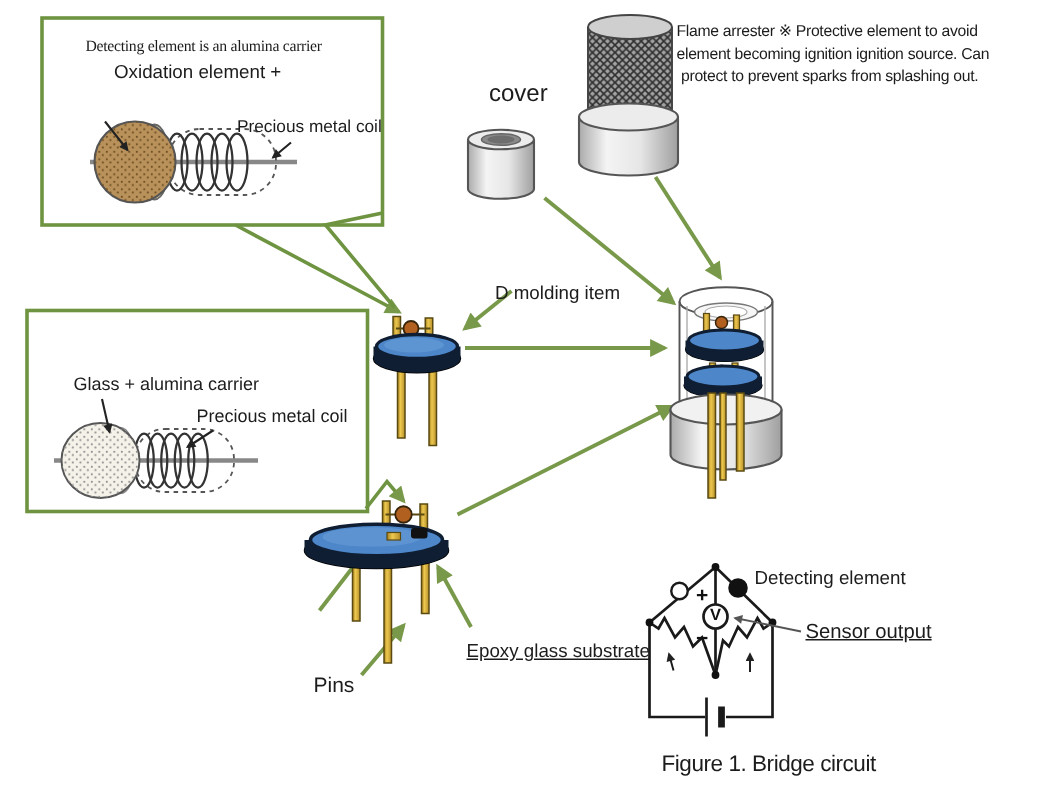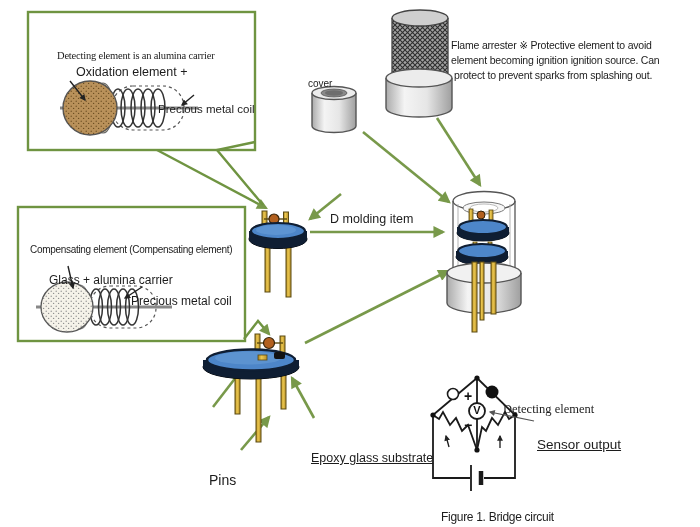--- a/index.html
+++ b/index.html
@@ -1,19 +1,19 @@
 <!DOCTYPE html>
 <html><head>
 <meta charset="utf-8">
 <style>
   html,body{margin:0;padding:0;background:#fff;}
   .stage{position:relative;width:700px;height:527px;background:#ffffff;overflow:hidden;
          font-family:"Liberation Sans","DejaVu Sans",sans-serif;color:#1c1c1c;}
   .stage svg{position:absolute;left:0;top:0;}
-  .lbl{position:absolute;white-space:nowrap;line-height:1.15;margin-top:24px;}
+  .lbl{position:absolute;white-space:nowrap;line-height:1.15;}
   .sym{position:absolute;font-weight:bold;color:#111;}
 </style>
 </head>
 <body>
 
 <div class="stage">
 
 <svg width="700" height="527" viewBox="0 0 700 527">
   <defs>
     <linearGradient id="cylGrad" x1="0" y1="0" x2="1" y2="0">
@@ -192,39 +192,38 @@
     <path d="M449,447 L446,436" stroke-width="1.3" marker-end="url(#arrowBlack)"></path>
     <path d="M500,448 L500,436" stroke-width="1.3" marker-end="url(#arrowBlack)"></path>
     <path d="M534,421 L490,412" stroke="#555" stroke-width="1.2" marker-end="url(#arrowGray)"></path>
   </g>
 </svg>
 
   <div class="lbl" style="left:57px;top:26px;font-size:10.5px;letter-spacing:-0.2px;font-family:Liberation Serif, serif;">Detecting element is an alumina carrier</div>
   <div class="lbl" style="left:76px;top:41px;font-size:12.5px;">Oxidation element +</div>
   <div class="lbl" style="left:158px;top:79px;font-size:11.5px;">Precious metal coil</div>
 
-  <div class="lbl" style="left:30px;top:220px;font-size:10px;letter-spacing:-0.3px;">Compensating element (Compensating element)</div>
   <div class="lbl" style="left:49px;top:250px;font-size:12px;">Glass + alumina carrier</div>
   <div class="lbl" style="left:131px;top:271px;font-size:12px;">Precious metal coil</div>
 
-  <div class="lbl" style="left:308px;top:54px;font-size:10px;">cover</div>
+  <div class="lbl" style="left:326px;top:54px;font-size:16px;">cover</div>
 
   <div class="lbl" style="left:451px;top:14px;font-size:10.5px;letter-spacing:-0.2px;line-height:15px;">
     <div>Flame arrester ※ Protective element to avoid</div>
     <div>element becoming ignition ignition source. Can</div>
     <div style="padding-left:3px;">protect to prevent sparks from splashing out.</div>
   </div>
 
   <div class="lbl" style="left:330px;top:188px;font-size:12.5px;">D molding item</div>
 
 
   <div class="lbl" style="left:209px;top:448px;font-size:14px;">Pins</div>
   <div class="lbl" style="left:311px;top:427px;font-size:12.5px;text-decoration:underline;">Epoxy glass substrate</div>
 
-  <div class="lbl" style="left:503px;top:378px;font-size:12.5px;font-family:Liberation Serif, serif;">Detecting element</div>
+  <div class="lbl" style="left:503px;top:378px;font-size:12.5px;">Detecting element</div>
   <div class="lbl" style="left:537px;top:413px;font-size:13.5px;text-decoration:underline;">Sensor output</div>
-  <div class="lbl" style="left:441px;top:487px;font-size:12px;letter-spacing:-0.3px;">Figure 1. Bridge circuit</div>
+  <div class="lbl" style="left:441px;top:501px;font-size:15px;letter-spacing:-0.3px;">Figure 1. Bridge circuit</div>
 
   <div class="sym" style="left:464px;top:388px;font-size:14px;">+</div>
   <div class="sym" style="left:464px;top:417px;font-size:14px;">−</div>
   <div class="sym" style="left:471px;top:404px;width:12px;text-align:center;font-size:11px;">V</div>
 
 </div>
 
 </body></html>

